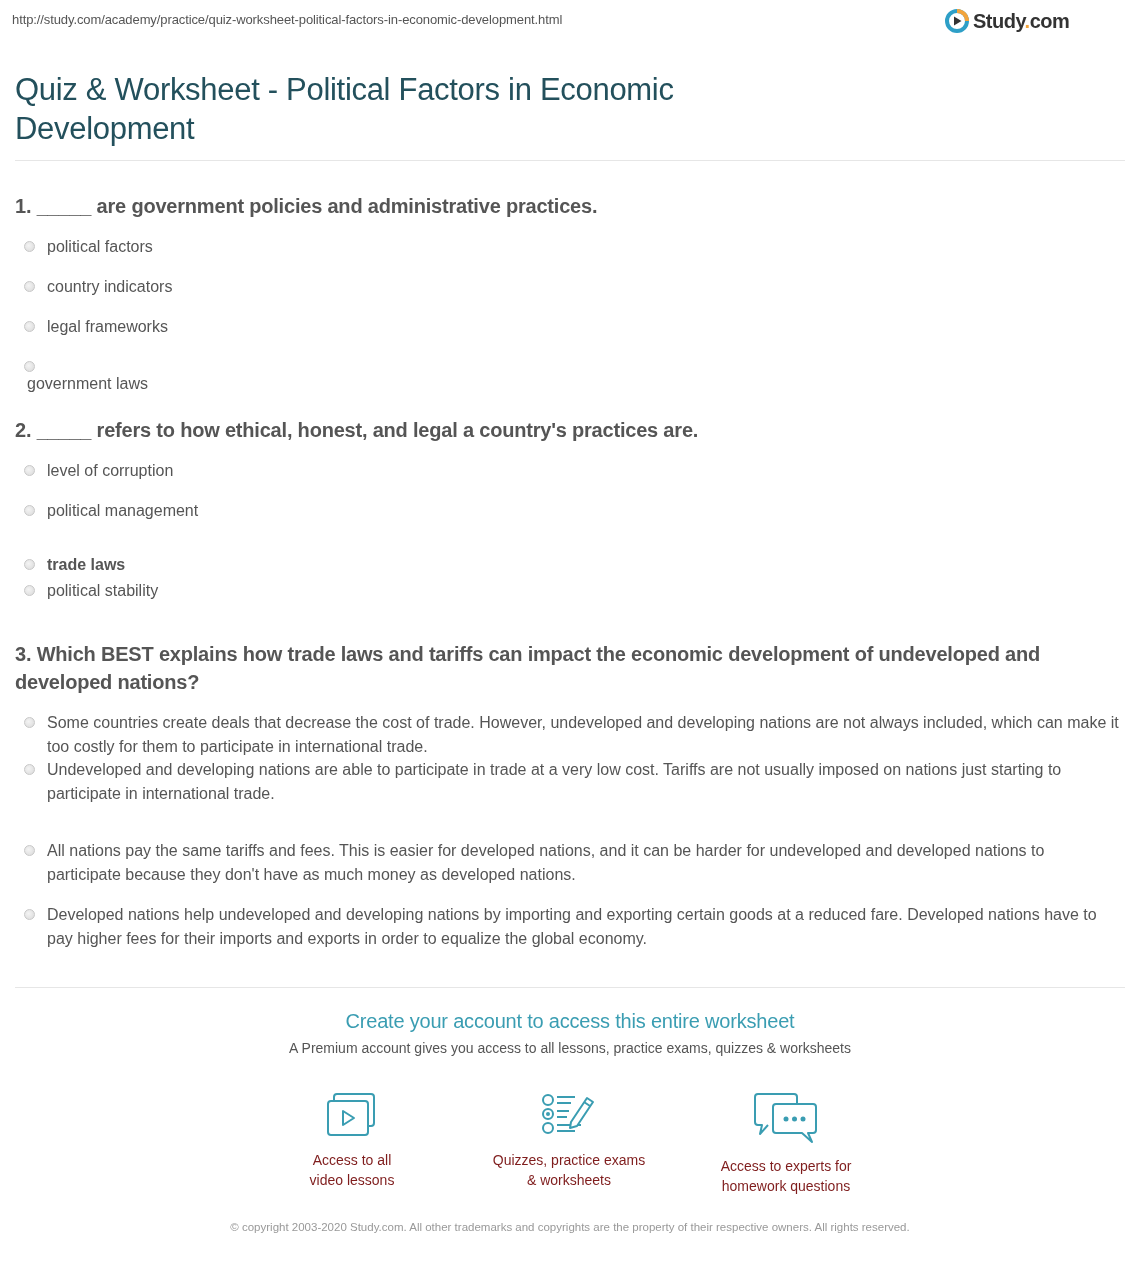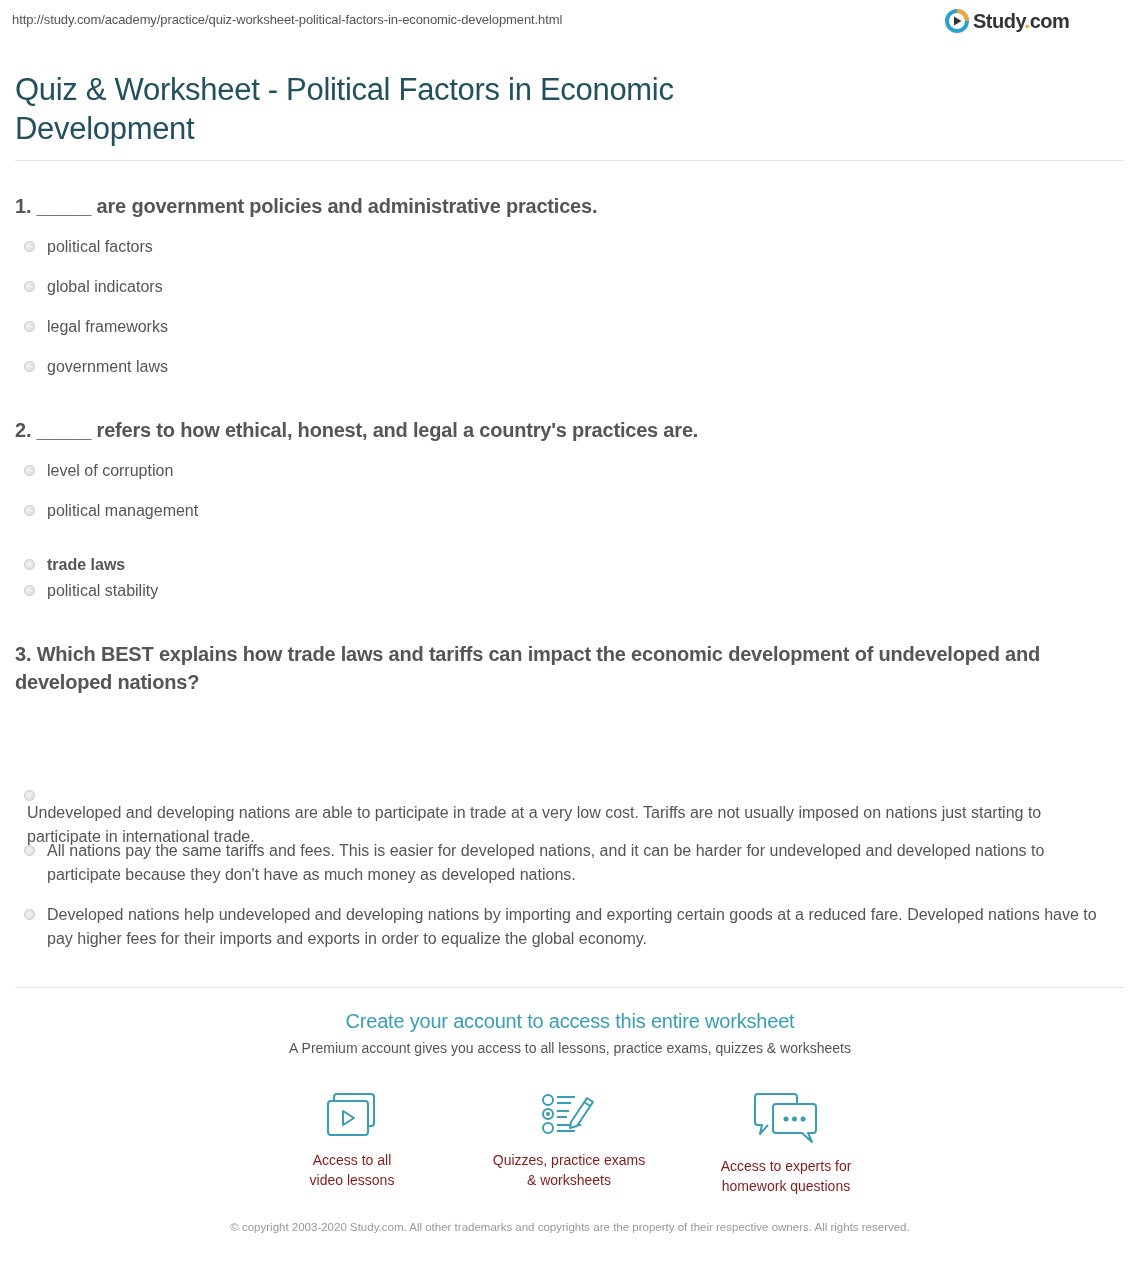--- a/index.html
+++ b/index.html
@@ -58,27 +58,27 @@
 <div class="divider top"></div>
 
 <div class="question" style="top:192px;">
   <div class="q-text">1. _____ are government policies and administrative practices.</div>
   <div class="opt" style="top:43px;">
       <span class="radio"></span>
       <span class="opt-label">political factors</span>
     </div>
   <div class="opt" style="top:83px;">
       <span class="radio"></span>
-      <span class="opt-label">global indicators</span>
+      <span class="opt-label">country indicators</span>
     </div>
   <div class="opt" style="top:123px;">
       <span class="radio"></span>
       <span class="opt-label">legal frameworks</span>
     </div>
-  <div class="opt" style="top:163px;">
+  <div class="opt" style="top:163px;flex-direction:column;">
       <span class="radio"></span>
       <span class="opt-label">government laws</span>
     </div>
 </div>
 
 <div class="question" style="top:416px;">
   <div class="q-text">2. _____ refers to how ethical, honest, and legal a country's practices are.</div>
   <div class="opt" style="top:43px;">
       <span class="radio"></span>
       <span class="opt-label">level of corruption</span>
@@ -92,21 +92,25 @@
       <span class="opt-label">trade laws</span>
     </div>
   <div class="opt" style="top:163px;">
       <span class="radio"></span>
       <span class="opt-label">political stability</span>
     </div>
 </div>
 
 <div class="question" style="top:640px;">
   <div class="q-text">3. Which BEST explains how trade laws and tariffs can impact the economic development of undeveloped and developed nations?</div>
-  <div class="opt opt-long" style="top:144px;flex-direction:column;">
+  <div class="opt opt-long" style="top:71px;">
+      <span class="radio"></span>
+      <span class="opt-label">Some countries create deals that decrease the cost of trade. However, undeveloped and developing nations are not always included, which can make it too costly for them to participate in international trade.</span>
+    </div>
+  <div class="opt opt-long" style="top:118px;">
       <span class="radio"></span>
       <span class="opt-label">Undeveloped and developing nations are able to participate in trade at a very low cost. Tariffs are not usually imposed on nations just starting to participate in international trade.</span>
     </div>
   <div class="opt opt-long" style="top:263px;">
       <span class="radio"></span>
       <span class="opt-label">Developed nations help undeveloped and developing nations by importing and exporting certain goods at a reduced fare. Developed nations have to pay higher fees for their imports and exports in order to equalize the global economy.</span>
     </div>
   <div class="opt opt-long" style="top:199px;">
       <span class="radio"></span>
       <span class="opt-label">All nations pay the same tariffs and fees. This is easier for developed nations, and it can be harder for undeveloped and developed nations to participate because they don't have as much money as developed nations.</span>

